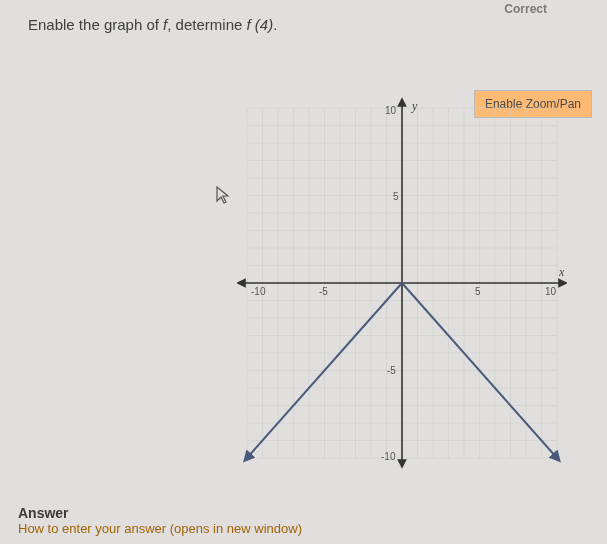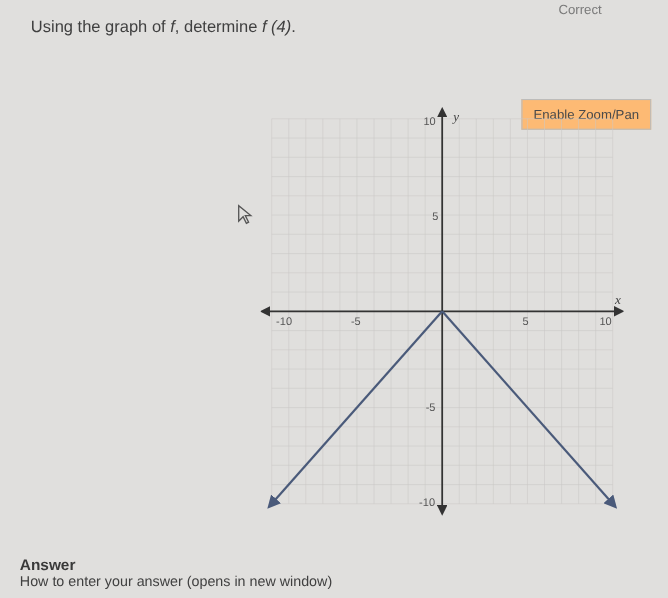--- a/index.html
+++ b/index.html
@@ -11,21 +11,21 @@
     color: #333;
     overflow: hidden;
     position: relative;
   }
   .top-status {
     position: absolute;
     top: 2px;
     right: 60px;
     font-size: 12px;
     color: #7a7a7a;
-    font-weight: 400;
+    font-weight: 700;
   }
   .question {
     position: absolute;
     top: 16px;
     left: 28px;
     font-size: 15px;
     color: #404040;
   }
   .question em { font-style: italic; }
   .cursor-icon {
@@ -61,41 +61,41 @@
     left: 18px;
     margin-top: 36px;
   }
   .answer-block .hdr {
     font-size: 14px;
     font-weight: 600;
     color: #3a3a3a;
   }
   .answer-block .sub {
     font-size: 13px;
-    color: #404040;
+    color: #a16207;
   }
   .axis-num {
     font-family: Arial, sans-serif;
     font-size: 10px;
     fill: #555;
   }
   .axis-lbl {
     font-family: 'Times New Roman', serif;
     font-style: italic;
     font-size: 12px;
     fill: #444;
   }
 </style>
 </head>
 <body>
 
 <div class="top-status">Correct</div>
 
 <div class="question">
-  <span>Using the graph of </span><em>f</em><span>, determine </span><em>f (4)</em><span>.</span>
+  <span>Enable the graph of </span><em>f</em><span>, determine </span><em>f (4)</em><span>.</span>
 </div>
 
 <svg class="cursor-icon" viewBox="0 0 16 20">
   <path d="M2 2 L2 16 L6 12 L9 18 L11 17 L8 11 L13 11 Z" fill="none" stroke="#555" stroke-width="1.2"></path>
 </svg>
 
 <button class="zoom-btn">Enable Zoom/Pan</button>
 
 <div class="chart-wrap">
   <svg viewBox="0 0 330 390">

